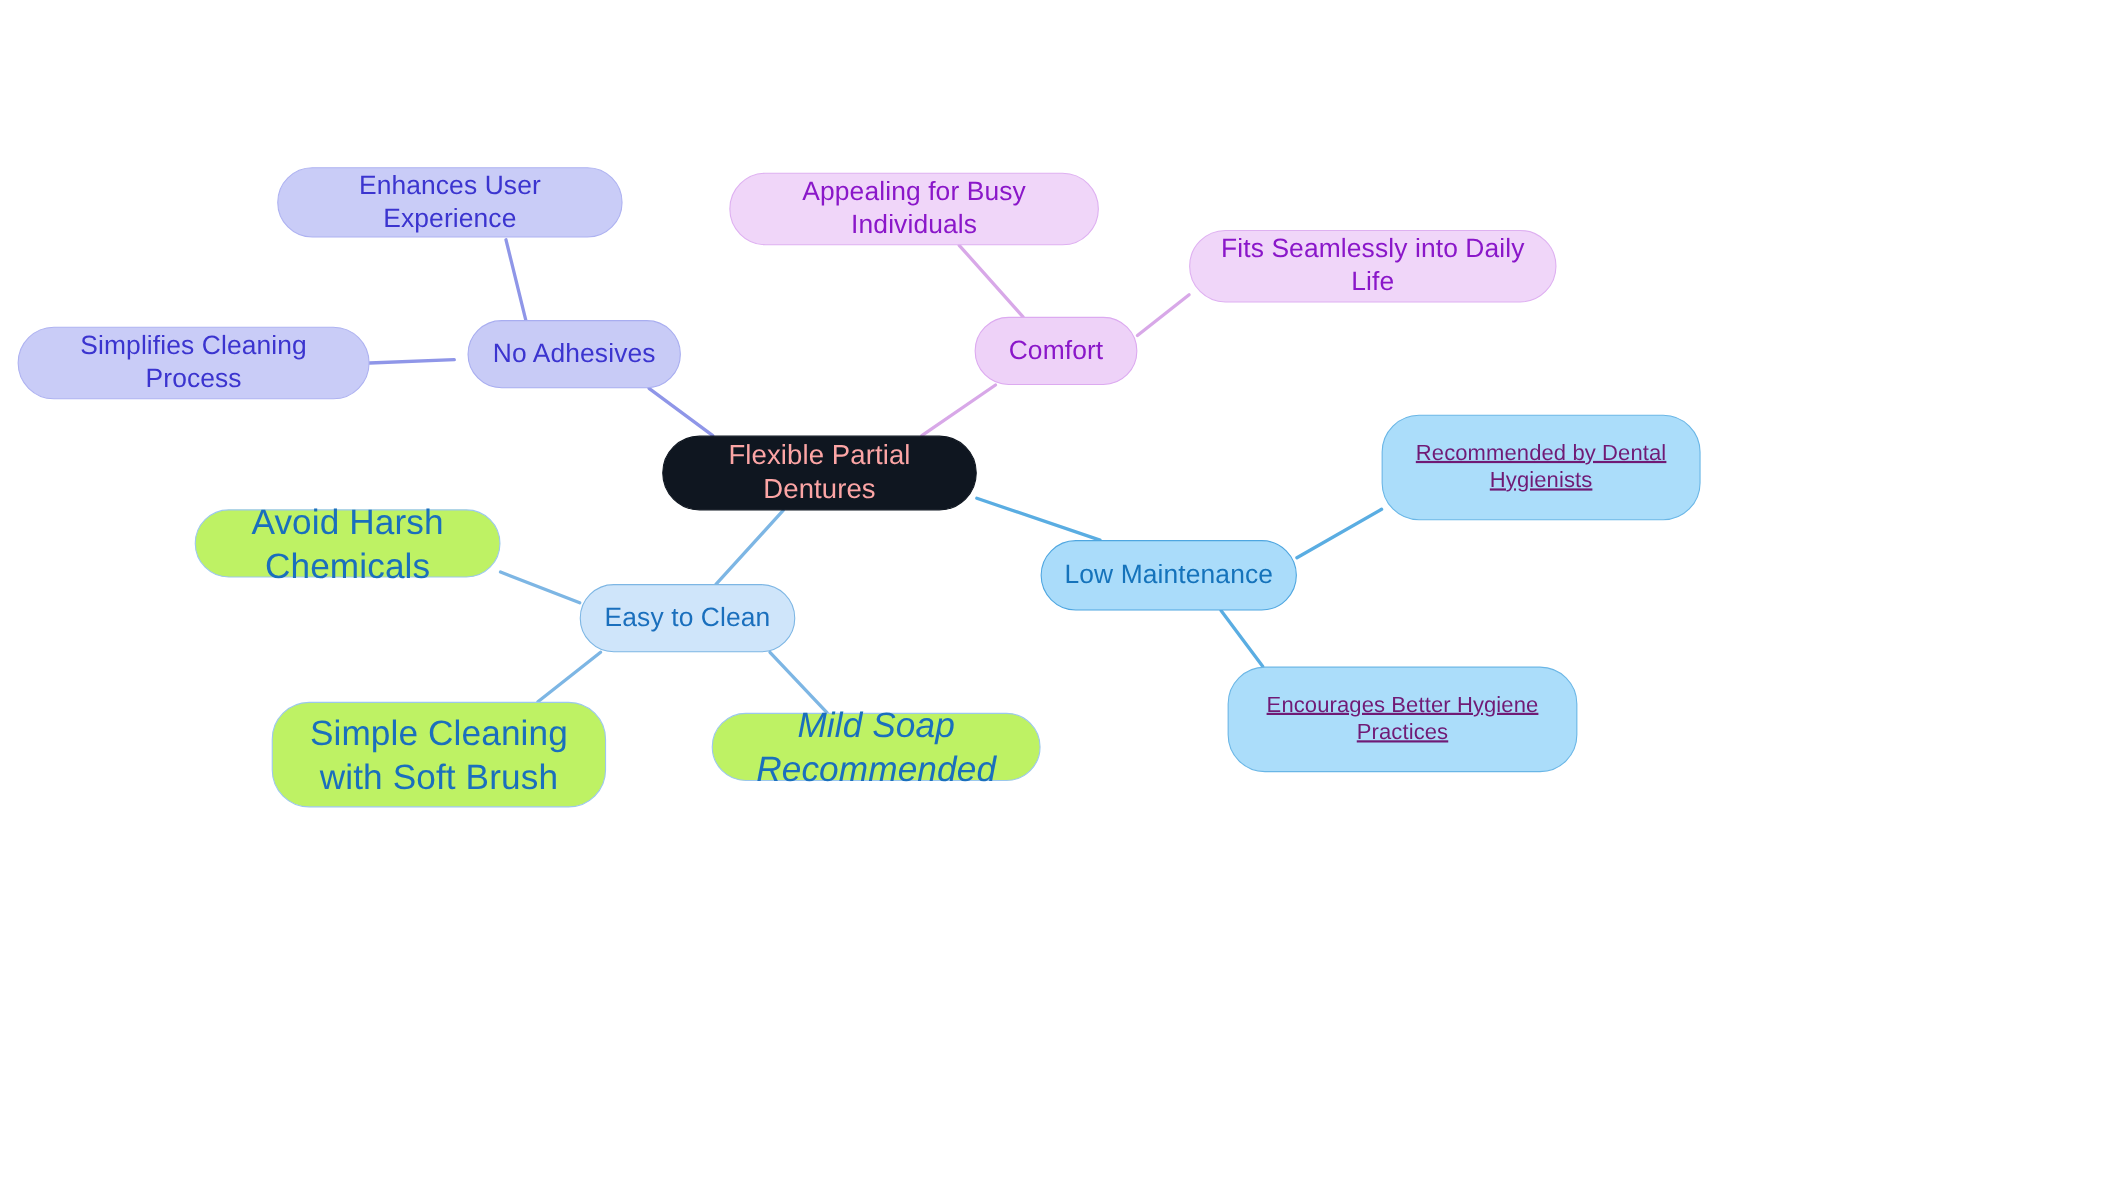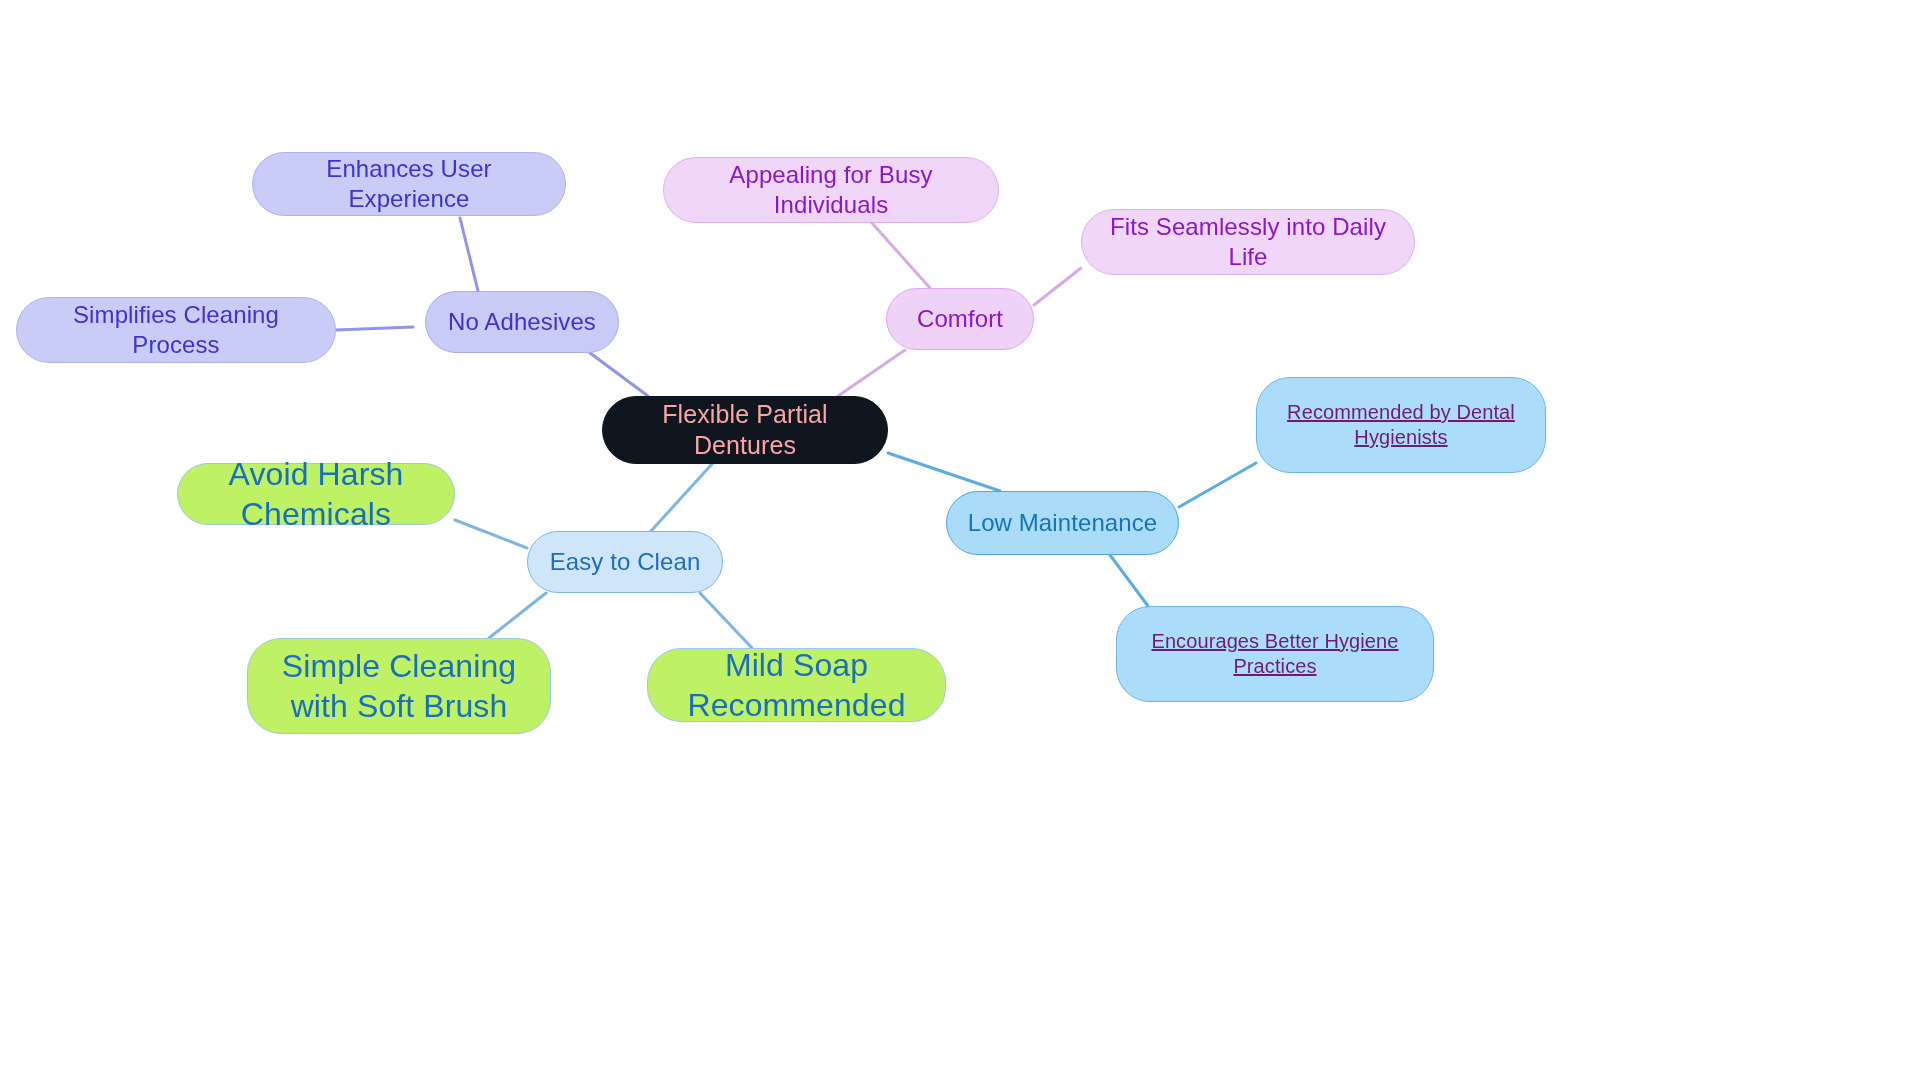--- a/index.html
+++ b/index.html
@@ -132,19 +132,19 @@
       <div class="node node-root" style="left: 602px; top: 396px; width: 286px; height: 68px;">Flexible Partial Dentures</div>
       <div class="node node-branch-purple" style="left: 425px; top: 291px; width: 194px; height: 62px;">No Adhesives</div>
       <div class="node node-leaf-purple" style="left: 252px; top: 152px; width: 314px; height: 64px;">Enhances User Experience</div>
       <div class="node node-leaf-purple" style="left: 16px; top: 297px; width: 320px; height: 66px;">Simplifies Cleaning Process</div>
       <div class="node node-branch-pink" style="left: 886px; top: 288px; width: 148px; height: 62px;">Comfort</div>
       <div class="node node-leaf-pink" style="left: 663px; top: 157px; width: 336px; height: 66px;">Appealing for Busy Individuals</div>
       <div class="node node-leaf-pink" style="left: 1081px; top: 209px; width: 334px; height: 66px;">Fits Seamlessly into Daily Life</div>
       <div class="node node-branch-blue-light" style="left: 527px; top: 531px; width: 196px; height: 62px;">Easy to Clean</div>
       <div class="node node-leaf-blue-light" style="left: 177px; top: 463px; width: 278px; height: 62px;">Avoid Harsh Chemicals</div>
       <div class="node node-leaf-blue-light" style="left: 247px; top: 638px; width: 304px; height: 96px;">Simple Cleaning with Soft Brush</div>
-      <div class="node node-leaf-blue-light" style="left: 647px; top: 648px; width: 299px; height: 74px;">Mild Soap Recommended</div>
+      <div class="node node-leaf-blue-light" style="left: 647px; top: 648px; width: 299px; height: 62px; font-style: italic;">Mild Soap Recommended</div>
       <div class="node node-branch-blue-strong" style="left: 946px; top: 491px; width: 233px; height: 64px; text-align: center;">Low Maintenance</div>
       <div class="node node-leaf-blue-strong" style="left: 1256px; top: 377px; width: 290px; height: 96px;">Recommended by Dental Hygienists</div>
       <div class="node node-leaf-blue-strong" style="left: 1116px; top: 606px; width: 318px; height: 96px;">Encourages Better Hygiene Practices</div>
     </div>
 
 </div>
 
 </body></html>

